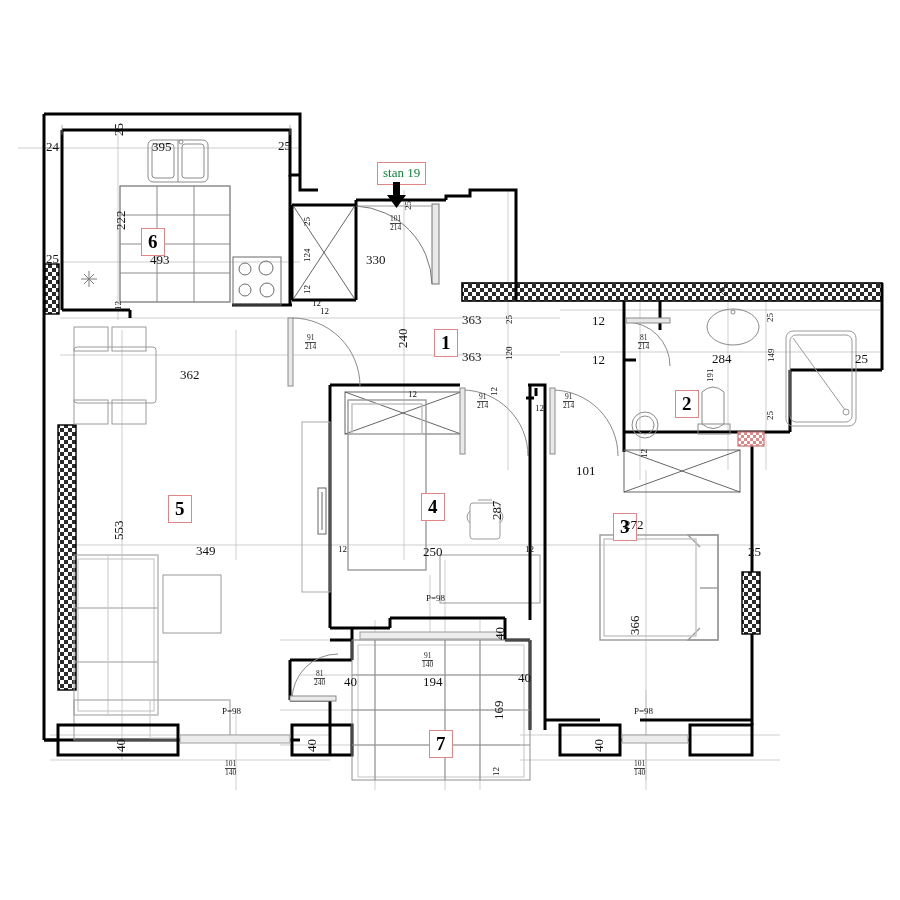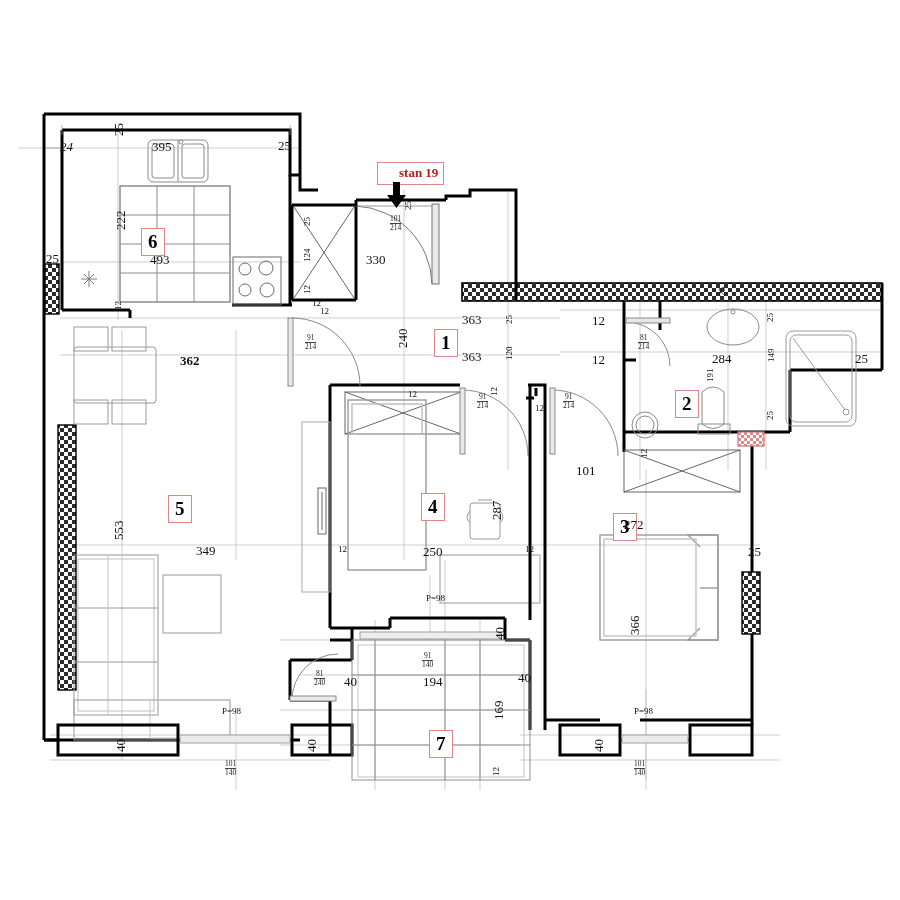--- a/index.html
+++ b/index.html
@@ -36,25 +36,25 @@
     font-weight: bold;
     font-family: "Liberation Serif", serif;
     line-height: 1;
     padding: 3px 6px 4px 6px;
     text-align: center;
   }
   .stantag {
     position: absolute;
     border: 1.3px solid #e08585;
     background: #ffffff;
-    color: #b91c1c;
+    color: #15803d;
     font-size: 13px;
-    font-weight: bold;
+    font-weight: normal;
     font-family: "Liberation Serif", serif;
-    padding: 2px 5px 3px 21px;
+    padding: 2px 5px 3px 5px;
     white-space: nowrap;
   }
   .dim {
     position: absolute;
     color: #111111;
     font-family: "Liberation Serif", serif;
     font-size: 13px;
     white-space: nowrap;
     line-height: 1;
   }
@@ -425,21 +425,21 @@
   <div class="roomnum" style="left:421px;top:493px;">4</div>
   <div class="roomnum" style="left:168px;top:495px;">5</div>
   <div class="roomnum" style="left:141px;top:228px;">6</div>
   <div class="roomnum" style="left:429px;top:730px;">7</div>
 
   <div class="stantag" style="left:377px;top:162px;">stan 19</div>
   <svg class="ov" style="left:382px;top:182px;width:30px;height:28px" viewBox="0 0 30 28">
     <path d="M11 0 L18 0 L18 13 L24 13 L14.5 26 L5 13 L11 13 Z" fill="#000000"></path>
   </svg>
 
-  <div class="dim" style="left:60px;top:140px;font-style:italic;">24</div>
+  <div class="dim" style="left:46px;top:140px;">24</div>
   <div class="dim vert" style="left:112px;top:136px;">25</div>
   <div class="dim" style="left:278px;top:139px;">25</div>
   <div class="dim" style="left:152px;top:140px;">395</div>
   <div class="dim vert" style="left:114px;top:230px;">222</div>
   <div class="dim" style="left:150px;top:253px;">493</div>
   <div class="dim" style="left:46px;top:252px;">25</div>
   <div class="dim small vert" style="left:114px;top:310px;">12</div>
   <div class="dim small vert" style="left:303px;top:226px;">25</div>
   <div class="dim small vert" style="left:303px;top:262px;">124</div>
   <div class="dim small vert" style="left:303px;top:294px;">12</div>
@@ -454,21 +454,21 @@
   <div class="dim small vert" style="left:505px;top:360px;">120</div>
   <div class="dim" style="left:592px;top:314px;">12</div>
   <div class="dim" style="left:592px;top:353px;">12</div>
   <div class="dim" style="left:712px;top:352px;">284</div>
   <div class="dim small vert" style="left:706px;top:382px;">191</div>
   <div class="dim small vert" style="left:767px;top:362px;">149</div>
   <div class="dim small vert" style="left:766px;top:322px;">25</div>
   <div class="dim small vert" style="left:766px;top:420px;">25</div>
   <div class="dim" style="left:855px;top:352px;">25</div>
   <div class="dim small vert" style="left:718px;top:296px;">25</div>
-  <div class="dim" style="left:180px;top:354px;font-weight:bold;">362</div>
+  <div class="dim" style="left:180px;top:368px;">362</div>
   <div class="dim vert" style="left:112px;top:540px;">553</div>
   <div class="dim" style="left:196px;top:544px;">349</div>
   <div class="dim small" style="left:338px;top:545px;">12</div>
   <div class="dim" style="left:423px;top:545px;">250</div>
   <div class="dim vert" style="left:490px;top:520px;">287</div>
   <div class="dim small" style="left:525px;top:545px;">12</div>
   <div class="dim small" style="left:408px;top:390px;">12</div>
   <div class="dim small vert" style="left:490px;top:396px;">12</div>
   <div class="dim small" style="left:535px;top:404px;">12</div>
   <div class="dim" style="left:576px;top:464px;">101</div>

